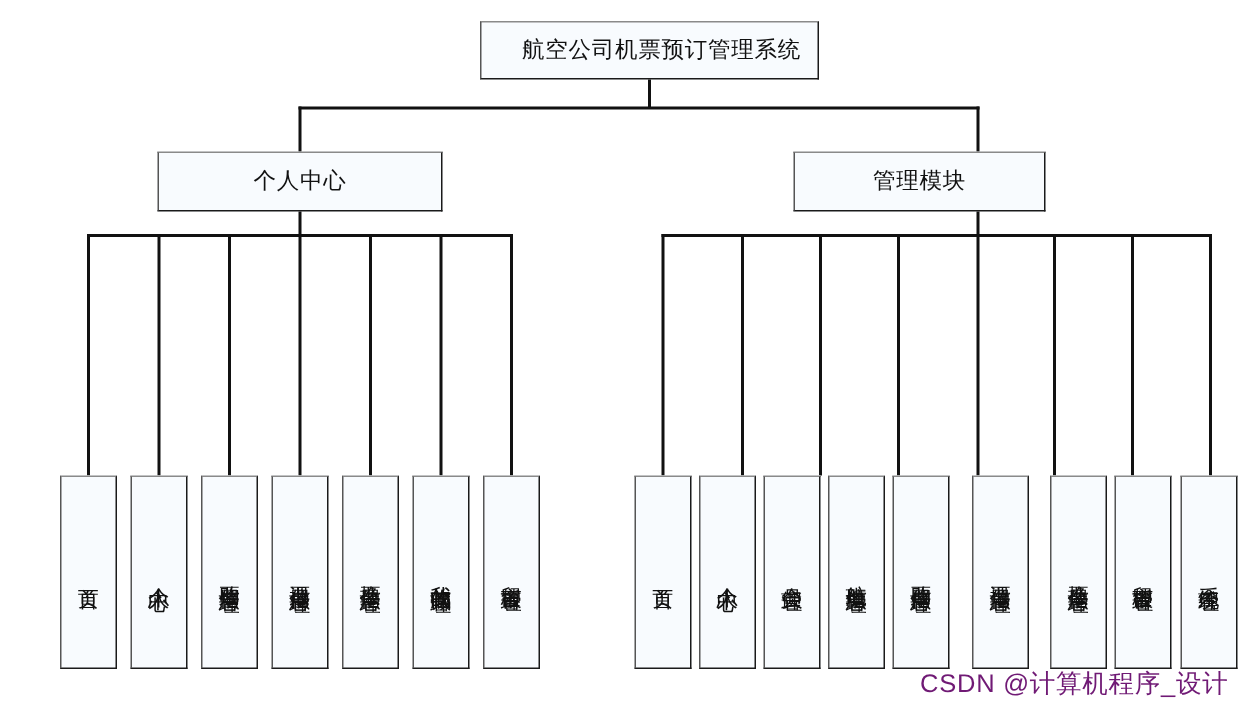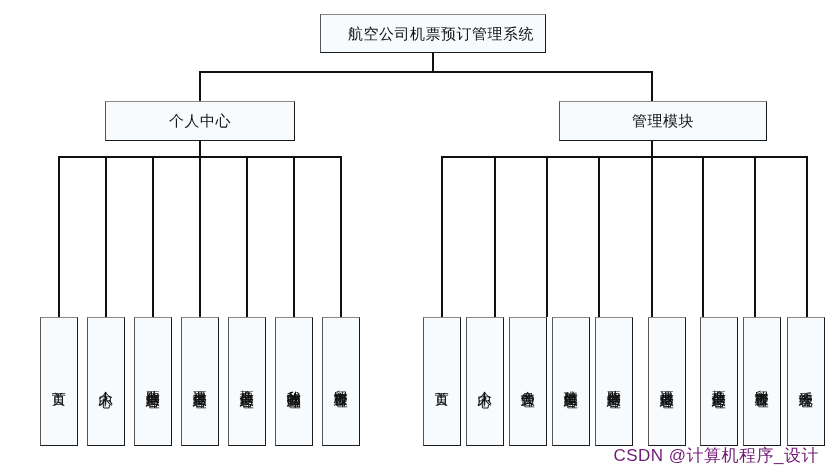--- a/index.html
+++ b/index.html
@@ -48,23 +48,23 @@
   #root-node .label { font-size: 15px; letter-spacing: .5px; }
 
   
   .module-node { height: 40px; }
   #module-member {
     left: 105px;
     top: 101px;
     width: 190px;
   }
   #module-admin {
-    left: 559px;
+    left: 529px;
     top: 101px;
-    width: 208px;
+    width: 168px;
   }
   .module-node .label { font-size: 15px; letter-spacing: .5px; }
 
   
   .leaf-node {
     top: 317px;
     height: 129px;
     width: 38px;
   }
   .leaf-node .label {

